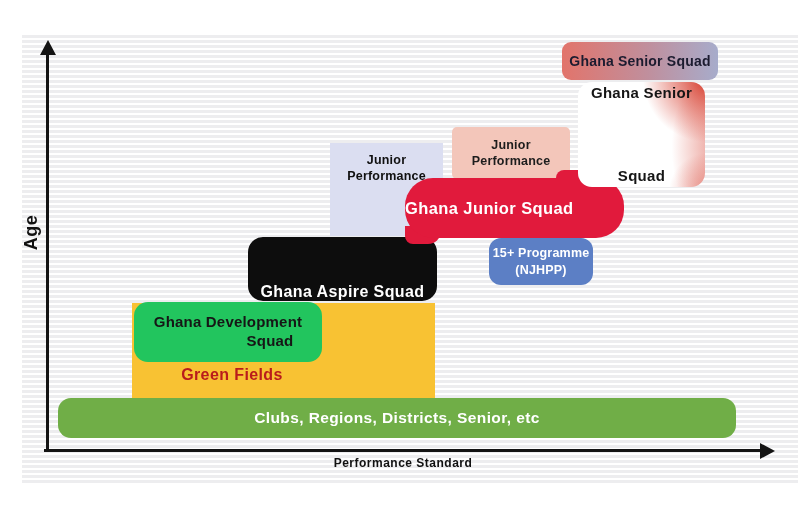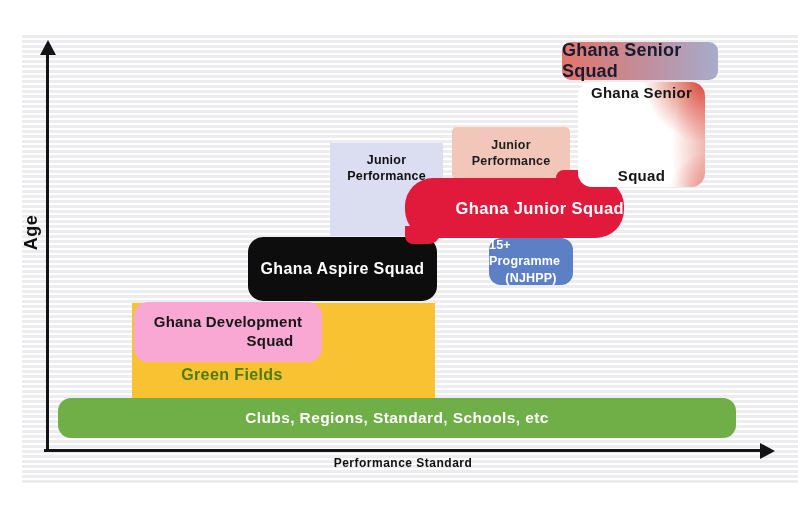--- a/index.html
+++ b/index.html
@@ -31,83 +31,83 @@
   
   .box{position:absolute;box-sizing:border-box;}
   .box-base{
     left:58px;top:398px;width:678px;height:40px;border-radius:13px;background:#70ae47;
     display:flex;align-items:center;justify-content:center;color:#fff;font-weight:bold;
     font-size:15.5px;letter-spacing:.4px;z-index:8;
   }
   .box-greenfields{left:132px;top:303px;width:303px;height:95px;background:#f8c233;z-index:4;}
   .greenfields-label{
     position:absolute;left:132px;top:366px;width:200px;text-align:center;
-    font-size:16px;font-weight:bold;color:#4d7c0f;letter-spacing:.4px;z-index:5;
+    font-size:16px;font-weight:bold;color:#b91c1c;letter-spacing:.4px;z-index:5;
   }
   .box-development{
-    left:134px;top:302px;width:188px;height:60px;border-radius:14px;background:#f9a8d4;
+    left:134px;top:302px;width:188px;height:60px;border-radius:14px;background:#22c55e;
     display:flex;flex-direction:column;align-items:center;justify-content:center;
     color:#161616;font-weight:bold;font-size:15px;line-height:1.25;letter-spacing:.2px;z-index:6;
   }
   .box-development .line2{transform:translateX(42px);}
   .box-aspire{
     left:248px;top:237px;width:189px;height:64px;border-radius:15px;background:#0d0d0d;
-    display:flex;align-items:center;justify-content:center;
+    display:flex;align-items:flex-end;justify-content:center;
     color:#ffffff;font-weight:bold;font-size:16px;letter-spacing:.4px;z-index:11;
   }
   .box-jrdev{
     left:330px;top:143px;width:113px;height:93px;background:#dbdef1;
     display:flex;flex-direction:column;align-items:center;padding-top:9px;
     color:#101010;font-weight:bold;font-size:12.5px;line-height:1.3;letter-spacing:.2px;z-index:9;
   }
   .box-jrperf{
     left:452px;top:127px;width:118px;height:52px;border-radius:5px;background:#f3c6ba;
     display:flex;flex-direction:column;align-items:center;justify-content:center;
     color:#1d1d1d;font-weight:bold;font-size:12.5px;line-height:1.3;letter-spacing:.2px;z-index:9;
   }
   .box-jrsquad{
     left:405px;top:178px;width:219px;height:60px;border-radius:28px;background:#e11a3c;
-    display:flex;align-items:center;justify-content:flex-end;
+    display:flex;align-items:center;justify-content:flex-start;
     color:#ffffff;font-weight:bold;font-size:16.5px;letter-spacing:.4px;z-index:13;
   }
   .jrsquad-tab-tr{position:absolute;left:556px;top:170px;width:39px;height:22px;
     background:#e11a3c;border-radius:8px 13px 0 0;z-index:13;}
   .jrsquad-tab-bl{position:absolute;left:405px;top:226px;width:36px;height:18px;
     background:#e11a3c;border-radius:0 0 13px 8px;z-index:12;}
   .box-njhpp{
-    left:489px;top:238px;width:84px;height:47px;border-radius:12px;background:#5c7fc5;
+    left:489px;top:238px;width:104px;height:47px;border-radius:12px;background:#5c7fc5;
     display:flex;flex-direction:column;align-items:center;justify-content:center;
     color:#ffffff;font-weight:bold;font-size:12.5px;line-height:1.3;letter-spacing:.2px;z-index:15;
   }
   .box-senior-main{
     left:578px;top:82px;width:127px;height:105px;border-radius:14px;
     background:
       radial-gradient(95px 95px at 102% -4%, rgba(211,44,27,.95), rgba(211,44,27,0) 68%),
       radial-gradient(55px 110px at 104% 62%, rgba(211,44,27,.40), rgba(211,44,27,0) 70%),
       radial-gradient(55px 55px at 102% 104%, rgba(211,44,27,.45), rgba(211,44,27,0) 70%),
       #ffffff;
     display:flex;flex-direction:column;align-items:center;justify-content:space-between;
     color:#151515;font-weight:bold;font-size:15px;line-height:1.5;letter-spacing:.3px;z-index:14;
   }
   .box-senior-top{
     left:562px;top:42px;width:156px;height:38px;border-radius:9px;
     background:linear-gradient(90deg,#e2746b 0%,#c08f9d 55%,#a7accb 100%);
     display:flex;align-items:center;justify-content:center;
-    color:#1b1b2f;font-weight:bold;font-size:18px;letter-spacing:.2px;z-index:14;
+    color:#1b1b2f;font-weight:bold;font-size:14px;letter-spacing:.2px;z-index:14;
   }
 </style>
 </head>
 <body>
 
 <div id="stage">
 
   <div class="plot-bg"></div>
 
   <div class="box box-base">
-    <span>Clubs, Regions, Standard, Schools, etc</span>
+    <span>Clubs, Regions, Districts, Senior, etc</span>
   </div>
 
   <div class="box box-greenfields"></div>
   <div class="greenfields-label">Green Fields</div>
 
   <div class="box box-development">
     <span class="line1">Ghana Development</span>
     <span class="line2">Squad</span>
   </div>
 

